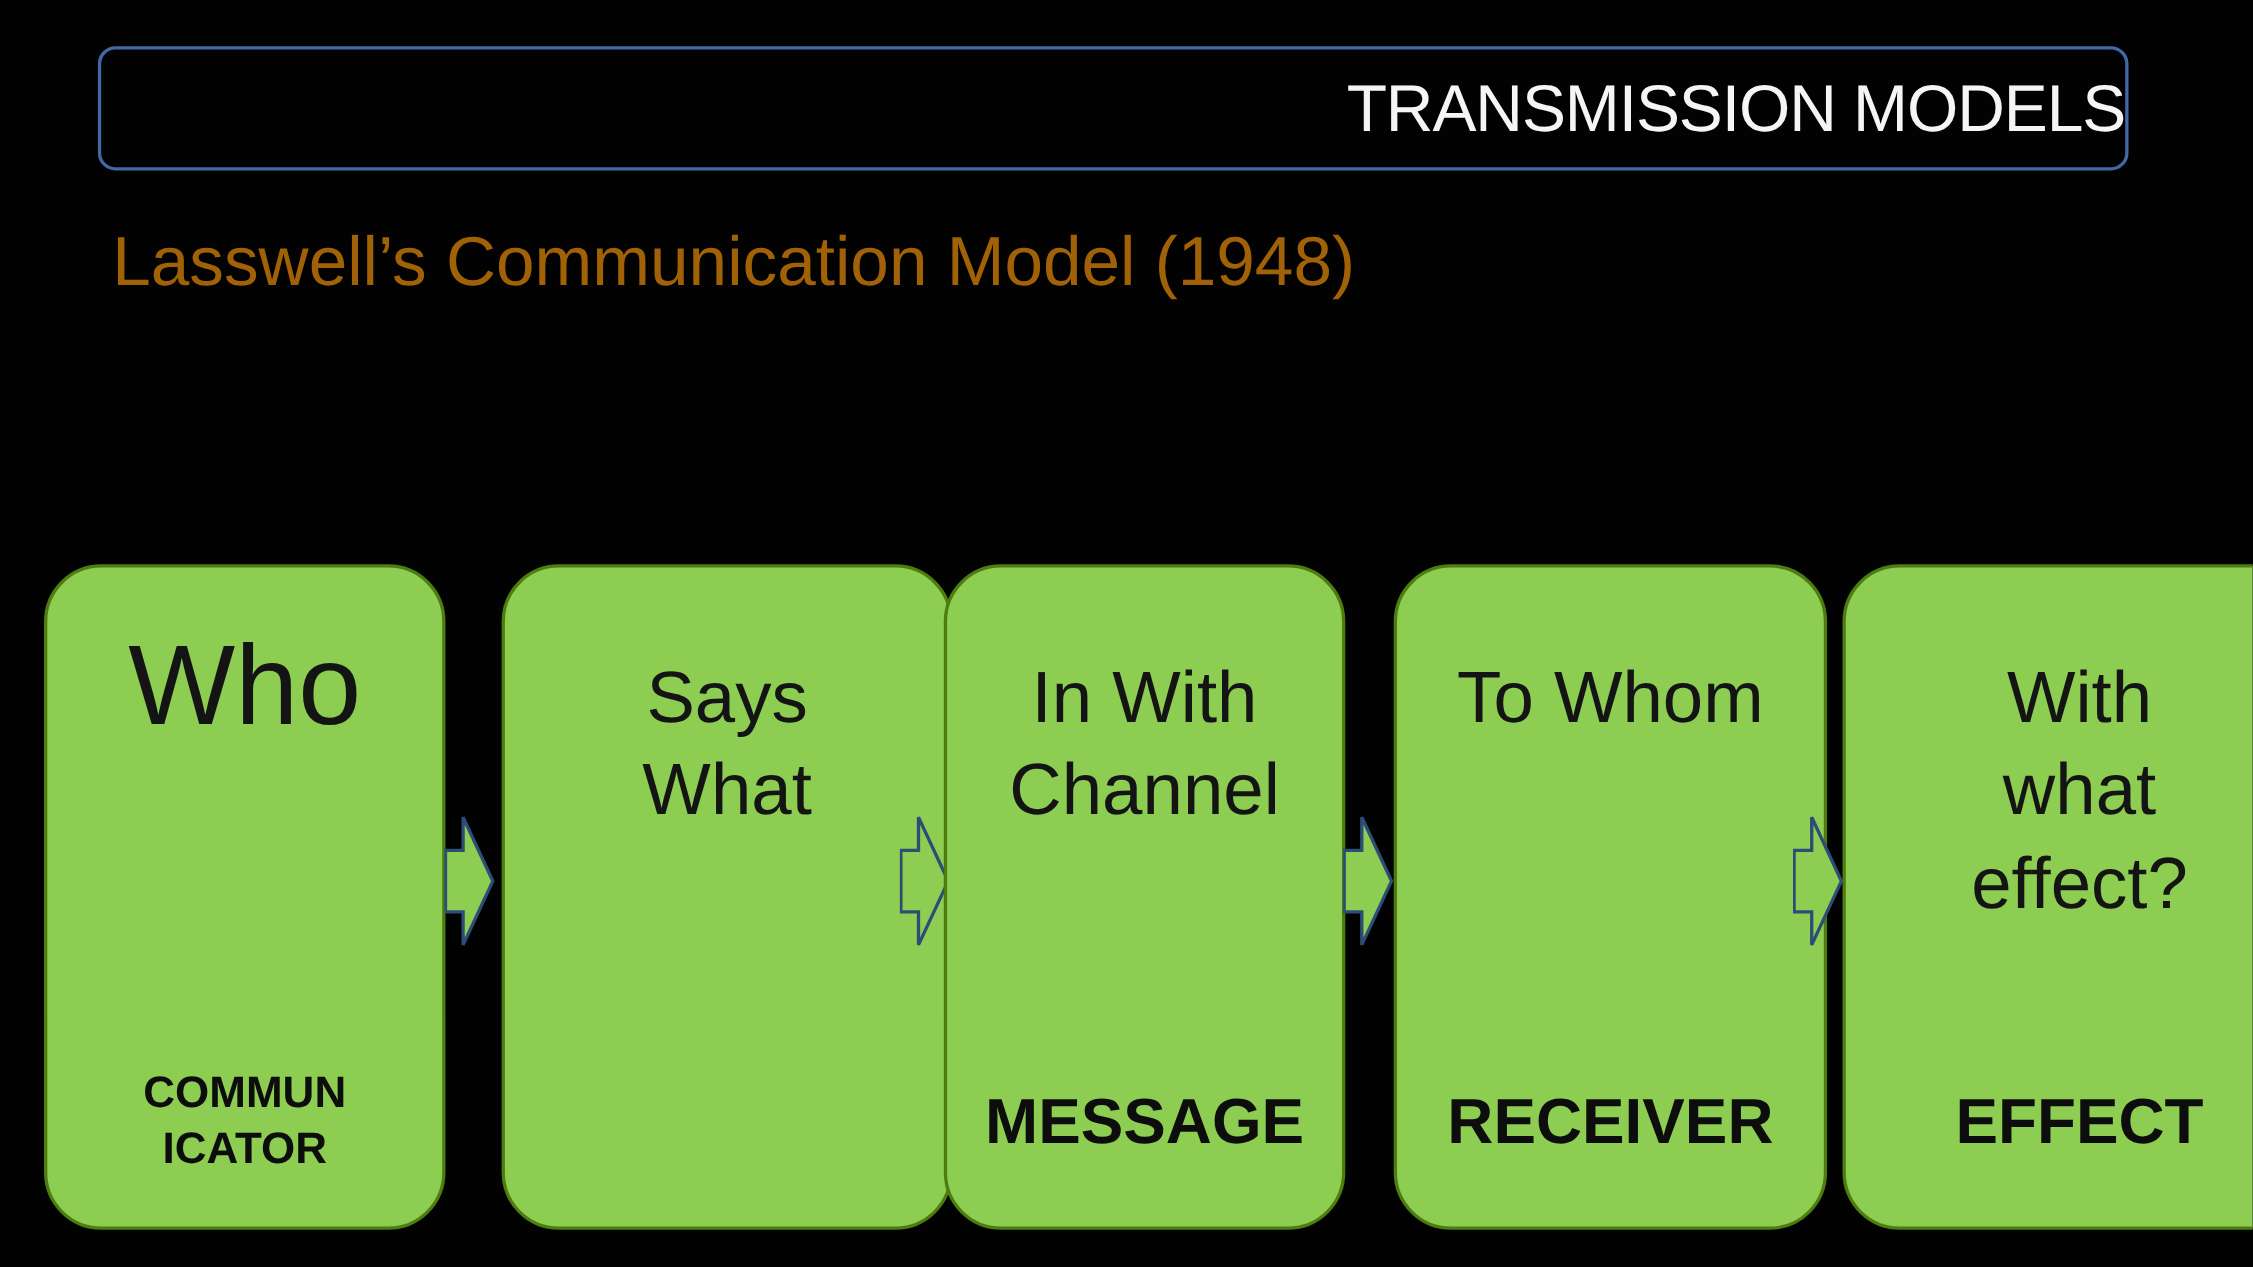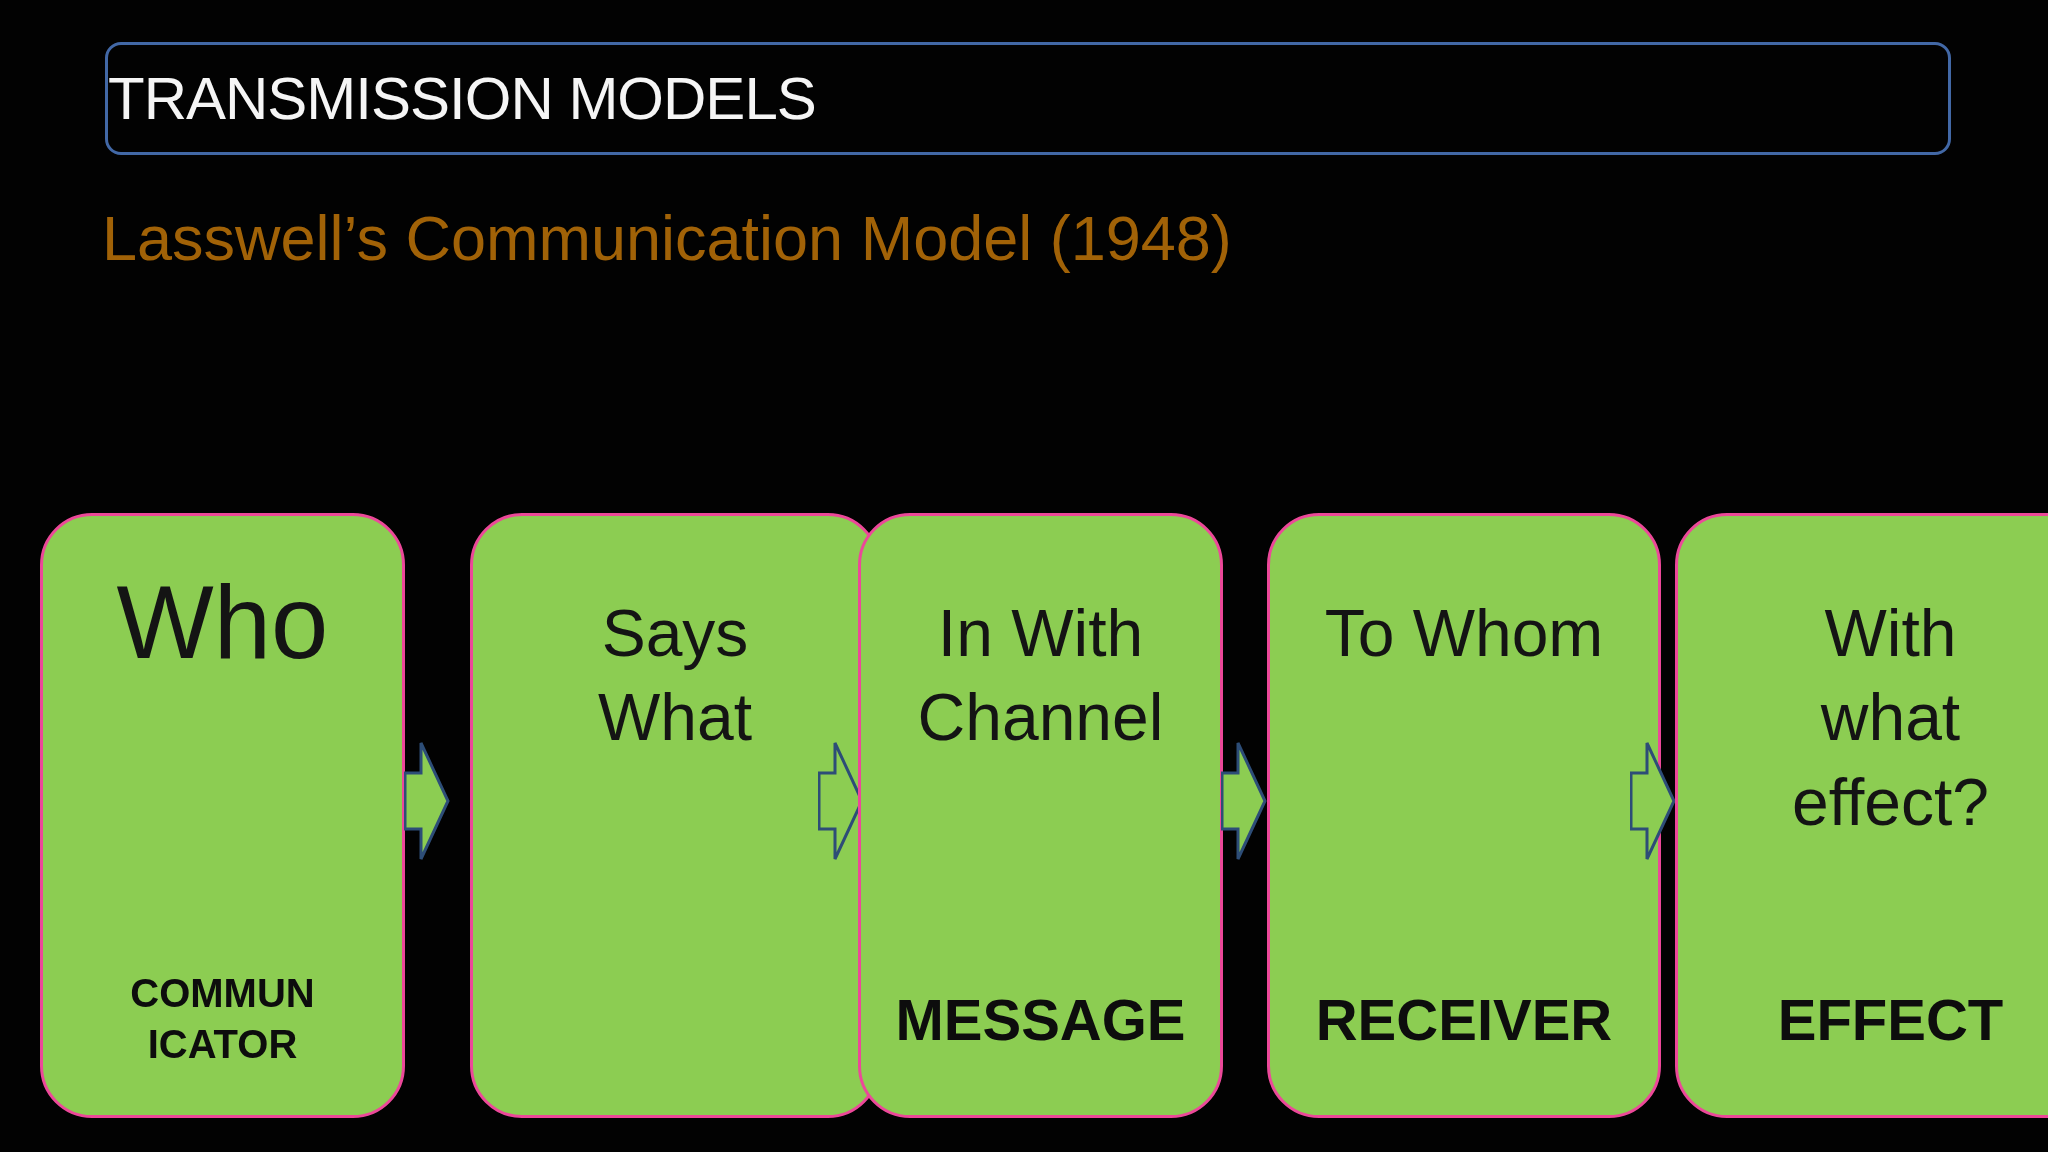--- a/index.html
+++ b/index.html
@@ -21,22 +21,21 @@
     position: absolute;
     left: 89px;
     top: 42px;
     width: 1846px;
     height: 113px;
     border: 3px solid #4268A6;
     border-radius: 16px;
     box-sizing: border-box;
     display: flex;
     align-items: center;
-    justify-content: flex-start;
-    margin-left: 16px;
+    justify-content: flex-end;
   }
   .title-text {
     color: #F5F5F5;
     font-size: 60px;
     letter-spacing: -1px;
     white-space: nowrap;
   }
 
   
   .subtitle {
@@ -47,21 +46,21 @@
     font-size: 63px;
     white-space: nowrap;
   }
 
   
   .pbox {
     position: absolute;
     top: 513px;
     height: 605px;
     background: #8CCD52;
-    border: 3px solid #ec4899;
+    border: 3px solid #4d7c0f;
     border-radius: 52px;
     box-sizing: border-box;
   }
   .question {
     position: absolute;
     top: 75px;
     left: 0;
     width: 100%;
     text-align: center;
     color: #141414;
@@ -114,21 +113,21 @@
   <div class="pbox" style="left:40px;width:365px;">
     <div class="question q-large">Who</div>
     <div class="role-label role-two-line">COMMUN
 ICATOR</div>
   </div>
 
   <svg class="flow-arrow" style="left:404px;" viewBox="0 0 46 122">
     <polygon points="1,33 17,33 17,3 44,61 17,119 17,89 1,89" fill="#8CCD52" stroke="#2D4D77" stroke-width="3" stroke-linejoin="miter"></polygon>
   </svg>
 
-  <div class="pbox" style="left:470px;width:410px;padding-left:15px;">
+  <div class="pbox" style="left:456px;width:410px;padding-left:15px;">
     <div class="question">Says
 What</div>
   </div>
 
   <svg class="flow-arrow" style="left:818px;" viewBox="0 0 46 122">
     <polygon points="1,33 17,33 17,3 44,61 17,119 17,89 1,89" fill="#8CCD52" stroke="#2D4D77" stroke-width="3" stroke-linejoin="miter"></polygon>
   </svg>
 
   <div class="pbox" style="left:858px;width:365px;">
     <div class="question">In With

